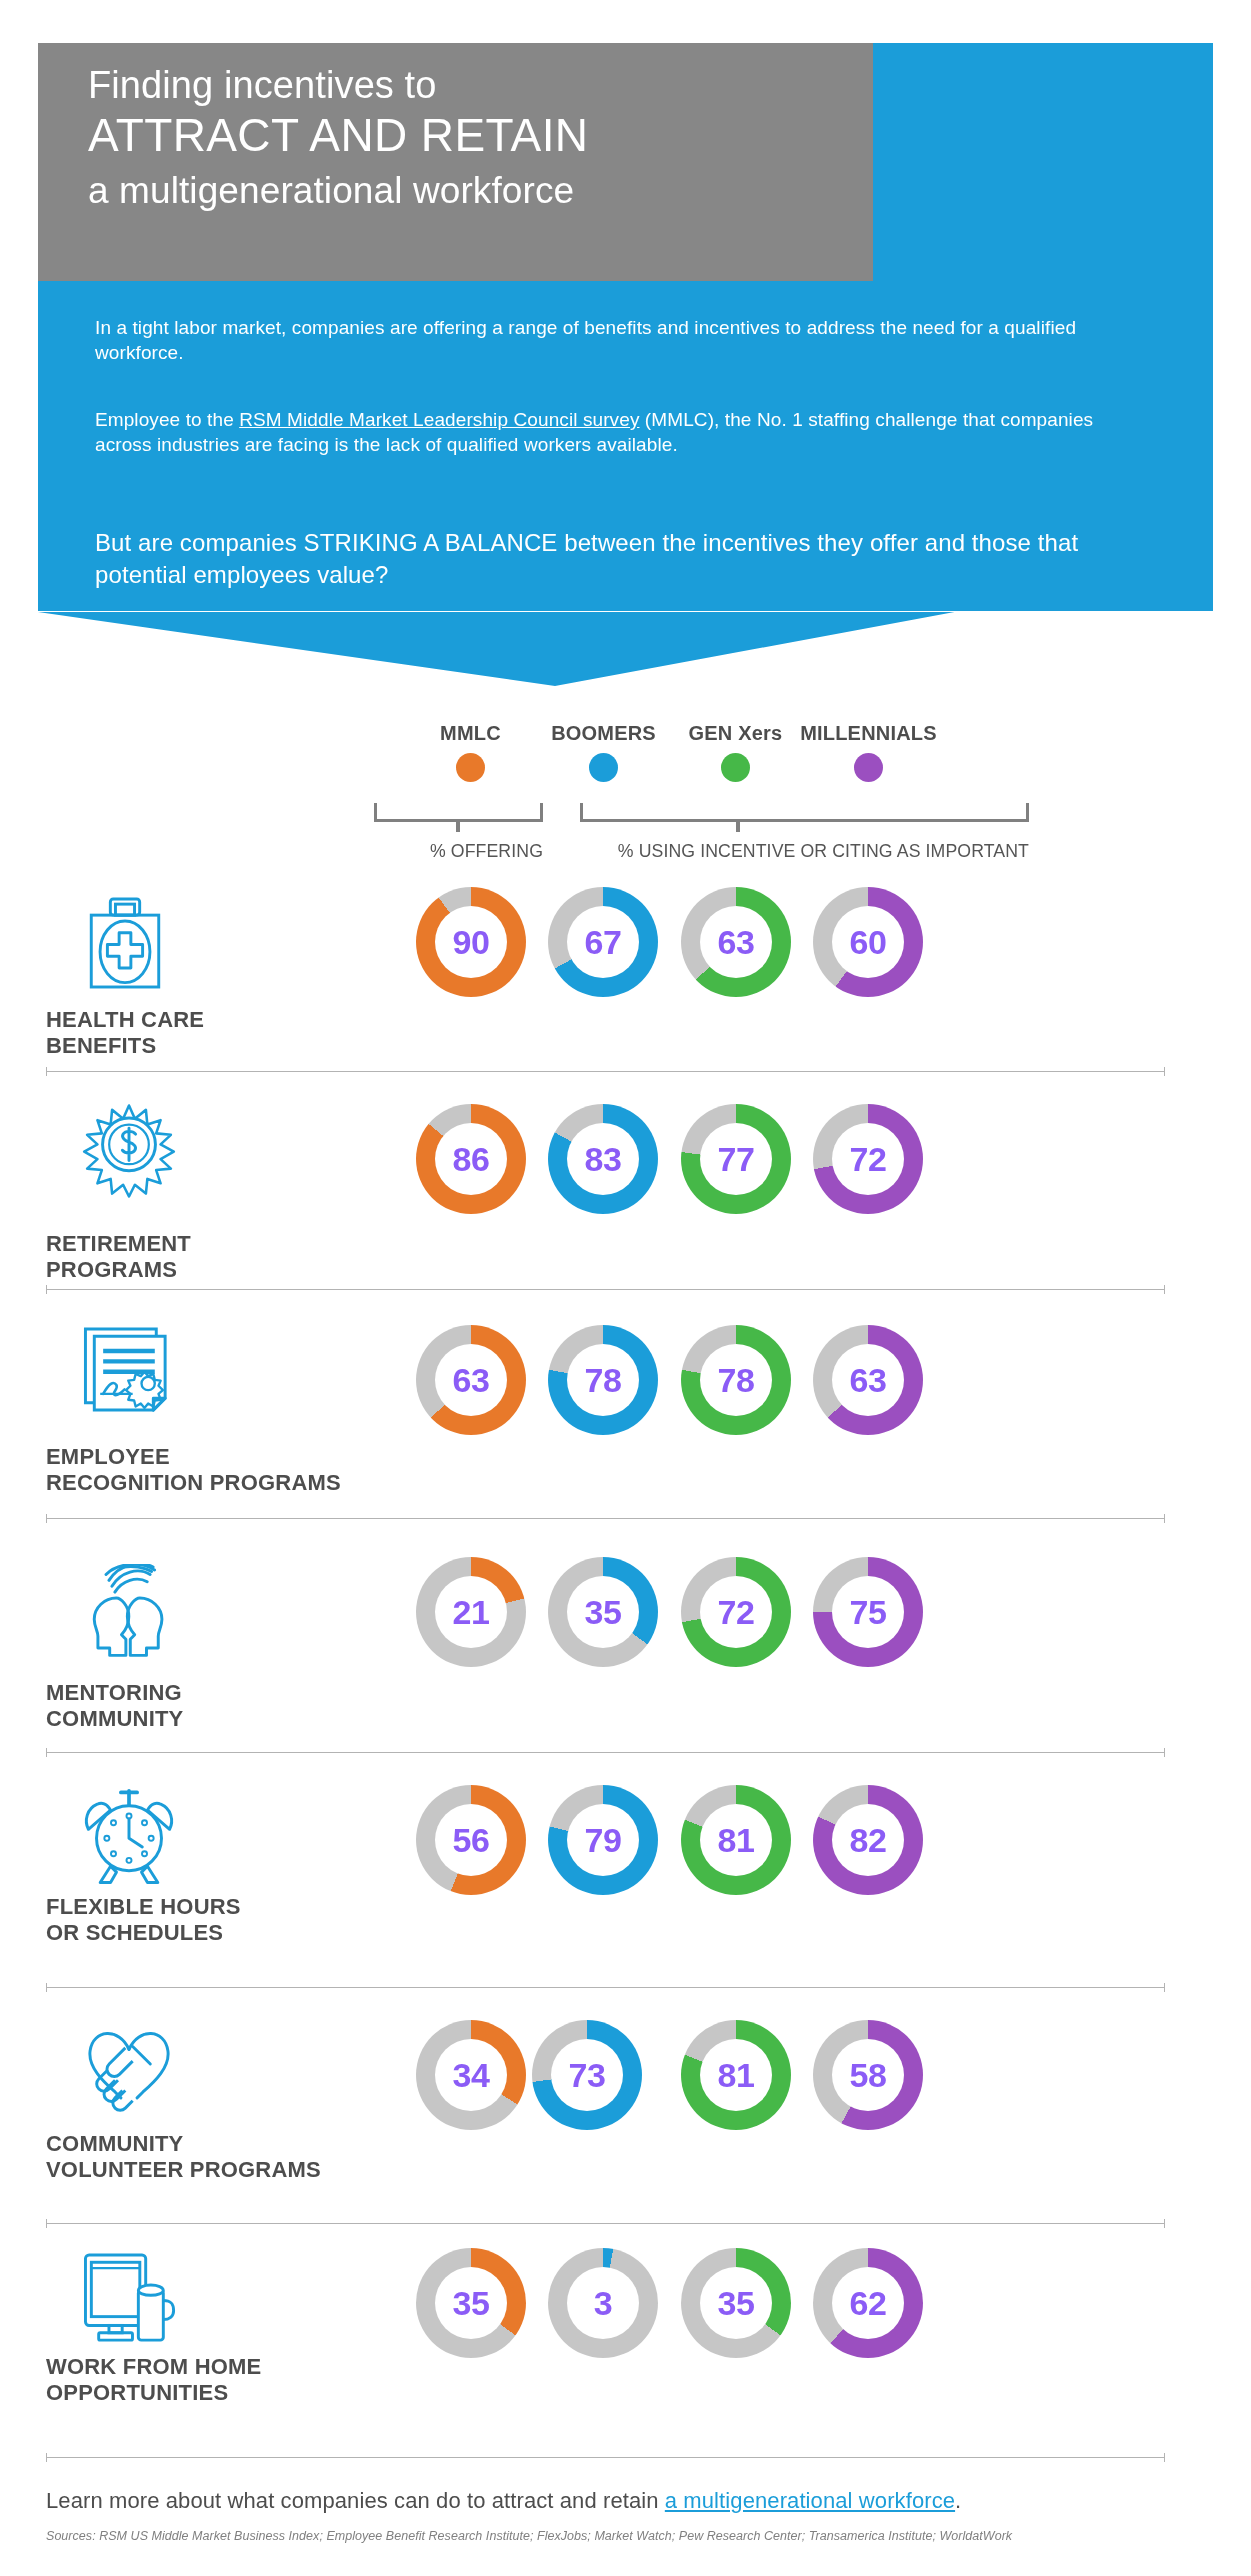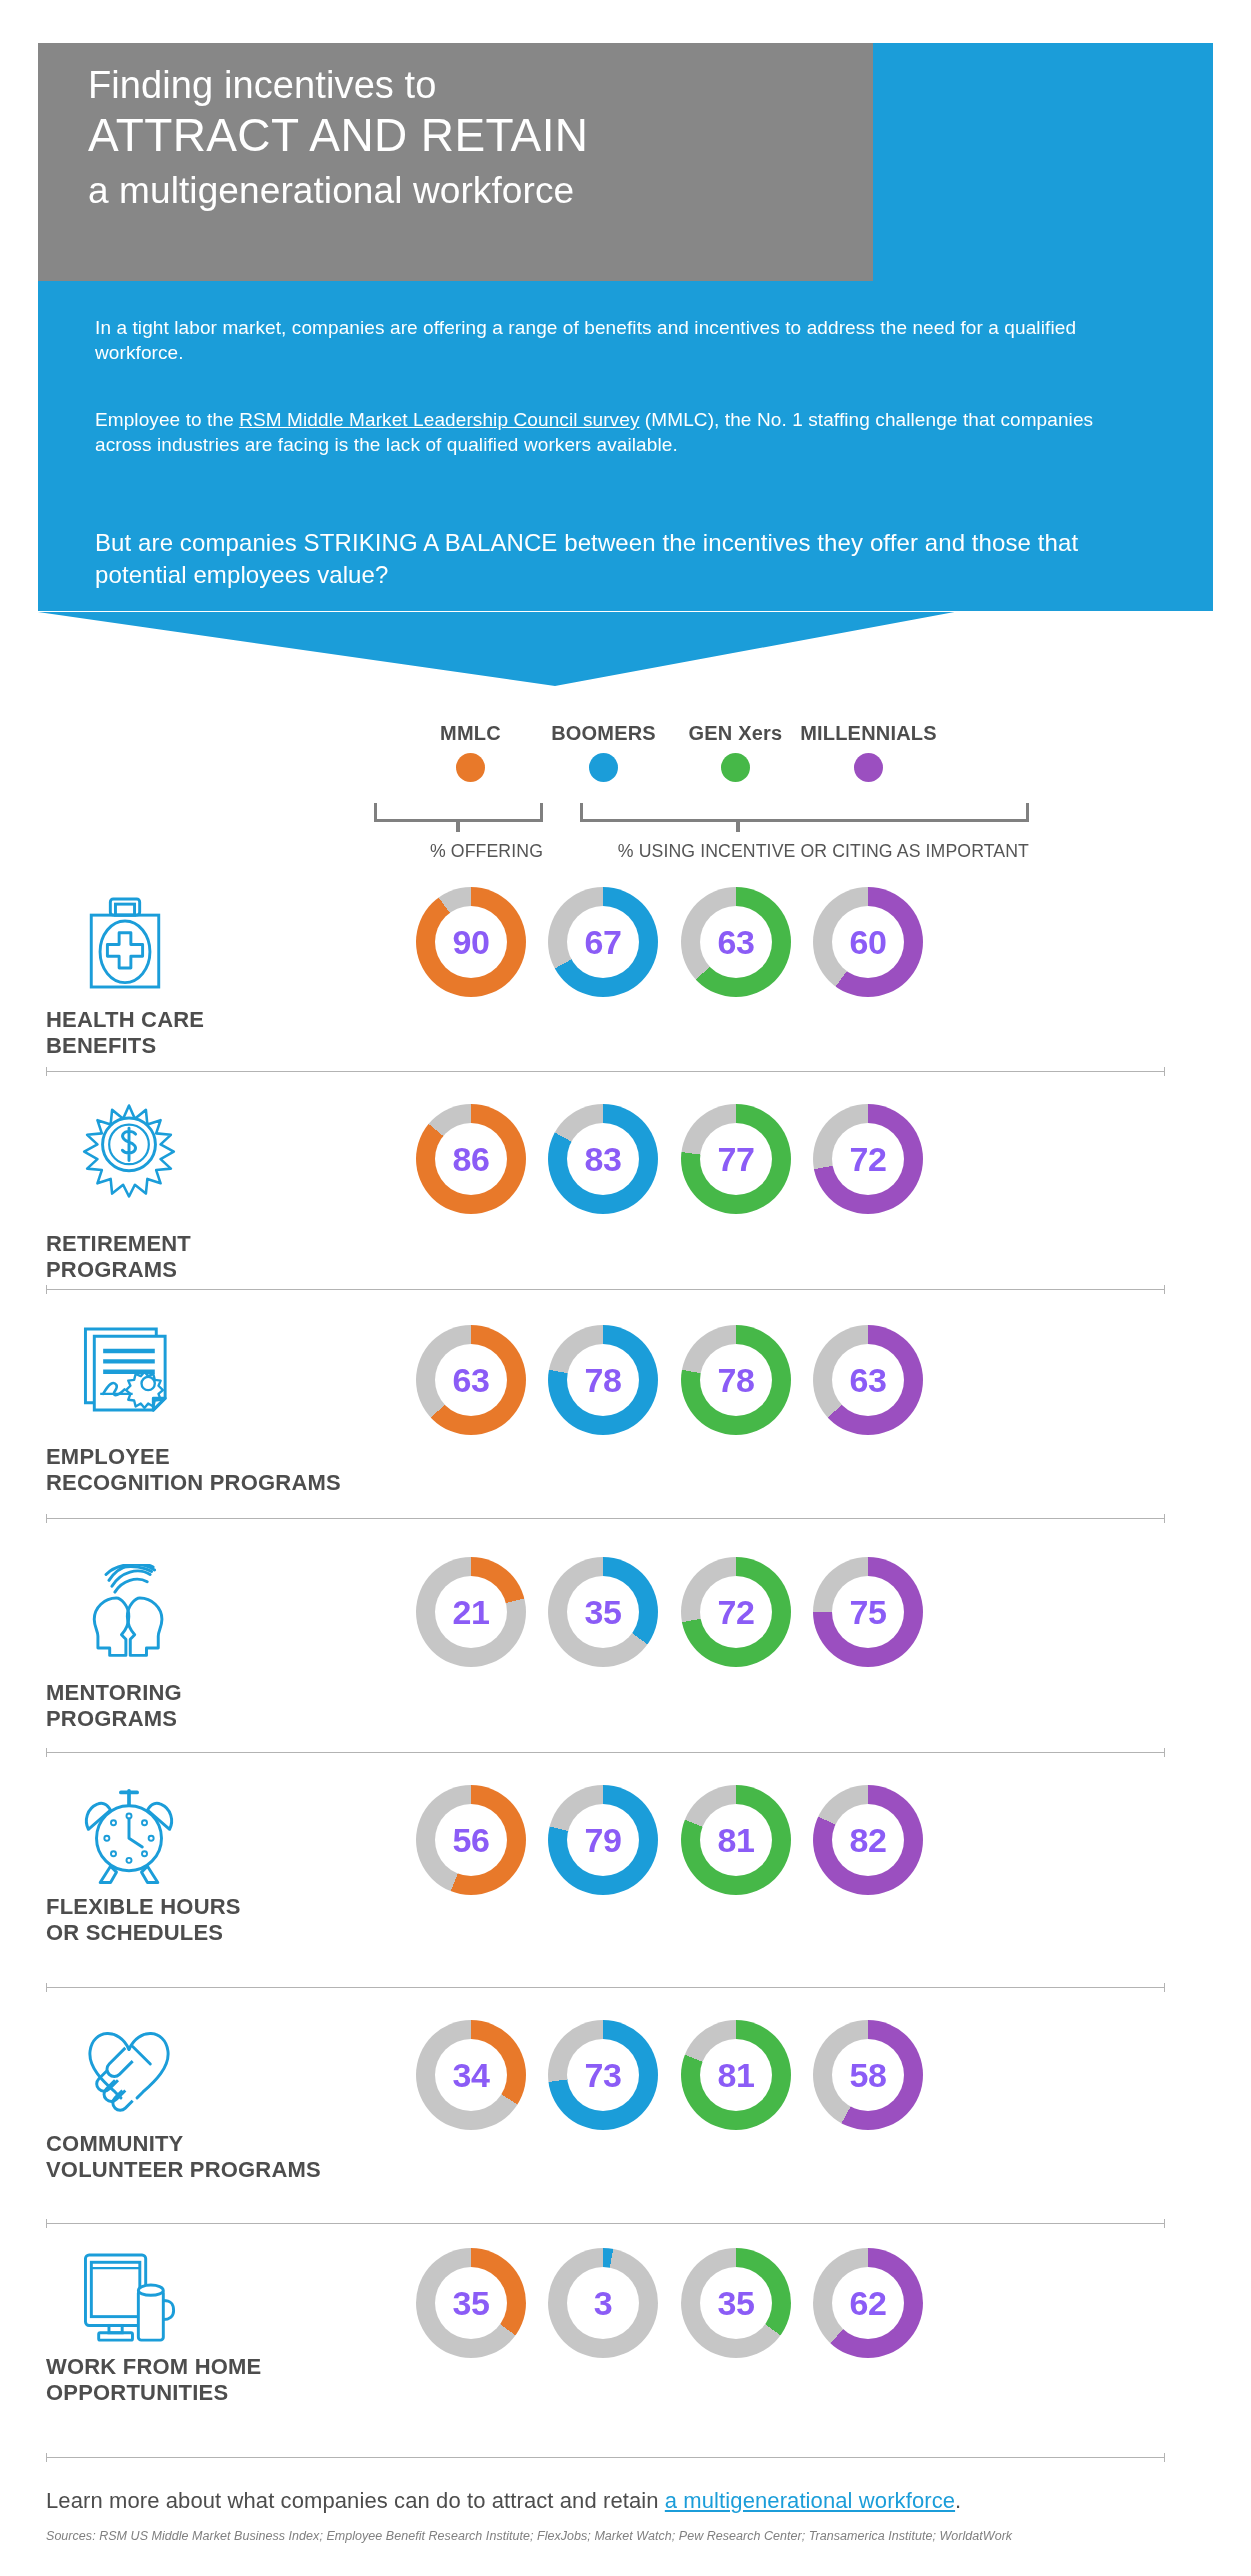--- a/index.html
+++ b/index.html
@@ -398,21 +398,21 @@
      <path d="M48 46 c-16 0-30 13-30 29 c0 10 5 16 5 23 v16 h16 v10 h22 v-22 l-6-6 c7-8 10-17 10-25 c0-15-11-25-17-25 z" fill="none" stroke="#1b9dd9" stroke-width="4" stroke-linejoin="round"></path>
      <path d="M80 46 c16 0 30 13 30 29 c0 10-5 16-5 23 v16 h-16 v10 h-22 v-22 l6-6 c-7-8-10-17-10-25 c0-15 11-25 17-25 z" fill="none" stroke="#1b9dd9" stroke-width="4" stroke-linejoin="round"></path>
      <path d="M46 38 c10-16 30-22 44-14" fill="none" stroke="#1b9dd9" stroke-width="4" stroke-linecap="round"></path>
      <path d="M42 30 c12-20 36-26 52-16" fill="none" stroke="#1b9dd9" stroke-width="4" stroke-linecap="round"></path>
      <path d="M38 22 c14-22 42-28 60-18" fill="none" stroke="#1b9dd9" stroke-width="4" stroke-linecap="round"></path>
      <path d="M34 14 c16-16 48-18 66-6" fill="none" stroke="#1b9dd9" stroke-width="4" stroke-linecap="round"></path>
      <path d="M58 4 c12-2 28 0 38 6" fill="none" stroke="#1b9dd9" stroke-width="4" stroke-linecap="round"></path>
    </svg>
       </div>
       <div class="row-label" style="top: 1680px;">MENTORING
-PROGRAMS</div>
+COMMUNITY</div>
       <div class="donut" style="left: 416px; top: 1557px; background: conic-gradient(rgb(232, 121, 42) 0deg, rgb(232, 121, 42) 75.6deg, rgb(198, 198, 198) 75.6deg, rgb(198, 198, 198) 360deg);">
         <div class="donut-hole">
           <span class="donut-val">21</span>
         </div>
       </div>
       <div class="donut" style="left: 548px; top: 1557px; background: conic-gradient(rgb(27, 157, 217) 0deg, rgb(27, 157, 217) 126deg, rgb(198, 198, 198) 126deg, rgb(198, 198, 198) 360deg);">
         <div class="donut-hole">
           <span class="donut-val">35</span>
         </div>
       </div>
@@ -485,21 +485,21 @@
      <path d="M56 96 l-10 10 c-4 4-4 10 0 14 c4 4 10 4 14 0 l10-10" fill="none" stroke="#1b9dd9" stroke-width="4" stroke-linejoin="round"></path>
    </svg>
       </div>
       <div class="row-label" style="top: 2131px;">COMMUNITY
 VOLUNTEER PROGRAMS</div>
       <div class="donut" style="left: 416px; top: 2020px; background: conic-gradient(rgb(232, 121, 42) 0deg, rgb(232, 121, 42) 122.4deg, rgb(198, 198, 198) 122.4deg, rgb(198, 198, 198) 360deg);">
         <div class="donut-hole">
           <span class="donut-val">34</span>
         </div>
       </div>
-      <div class="donut" style="left: 548px; top: 2020px; background: conic-gradient(rgb(27, 157, 217) 0deg, rgb(27, 157, 217) 262.8deg, rgb(198, 198, 198) 262.8deg, rgb(198, 198, 198) 360deg);">
+      <div class="donut" style="left: 532px; top: 2020px; background: conic-gradient(rgb(27, 157, 217) 0deg, rgb(27, 157, 217) 262.8deg, rgb(198, 198, 198) 262.8deg, rgb(198, 198, 198) 360deg);">
         <div class="donut-hole">
           <span class="donut-val">73</span>
         </div>
       </div>
       <div class="donut" style="left: 681px; top: 2020px; background: conic-gradient(rgb(70, 184, 72) 0deg, rgb(70, 184, 72) 291.6deg, rgb(198, 198, 198) 291.6deg, rgb(198, 198, 198) 360deg);">
         <div class="donut-hole">
           <span class="donut-val">81</span>
         </div>
       </div>
       <div class="donut" style="left: 813px; top: 2020px; background: conic-gradient(rgb(155, 79, 192) 0deg, rgb(155, 79, 192) 208.8deg, rgb(198, 198, 198) 208.8deg, rgb(198, 198, 198) 360deg);">

